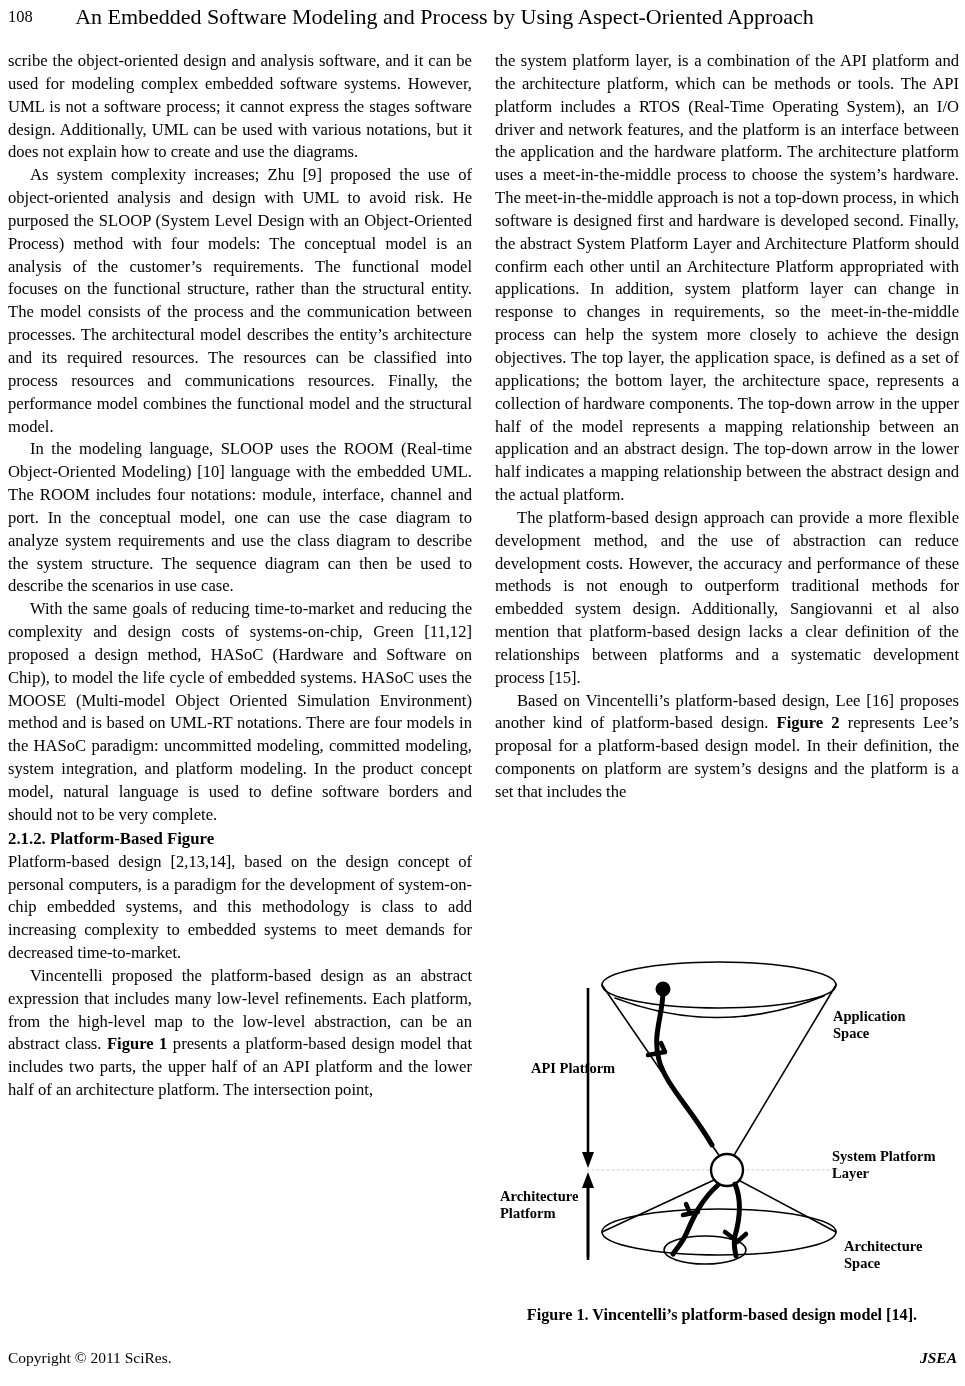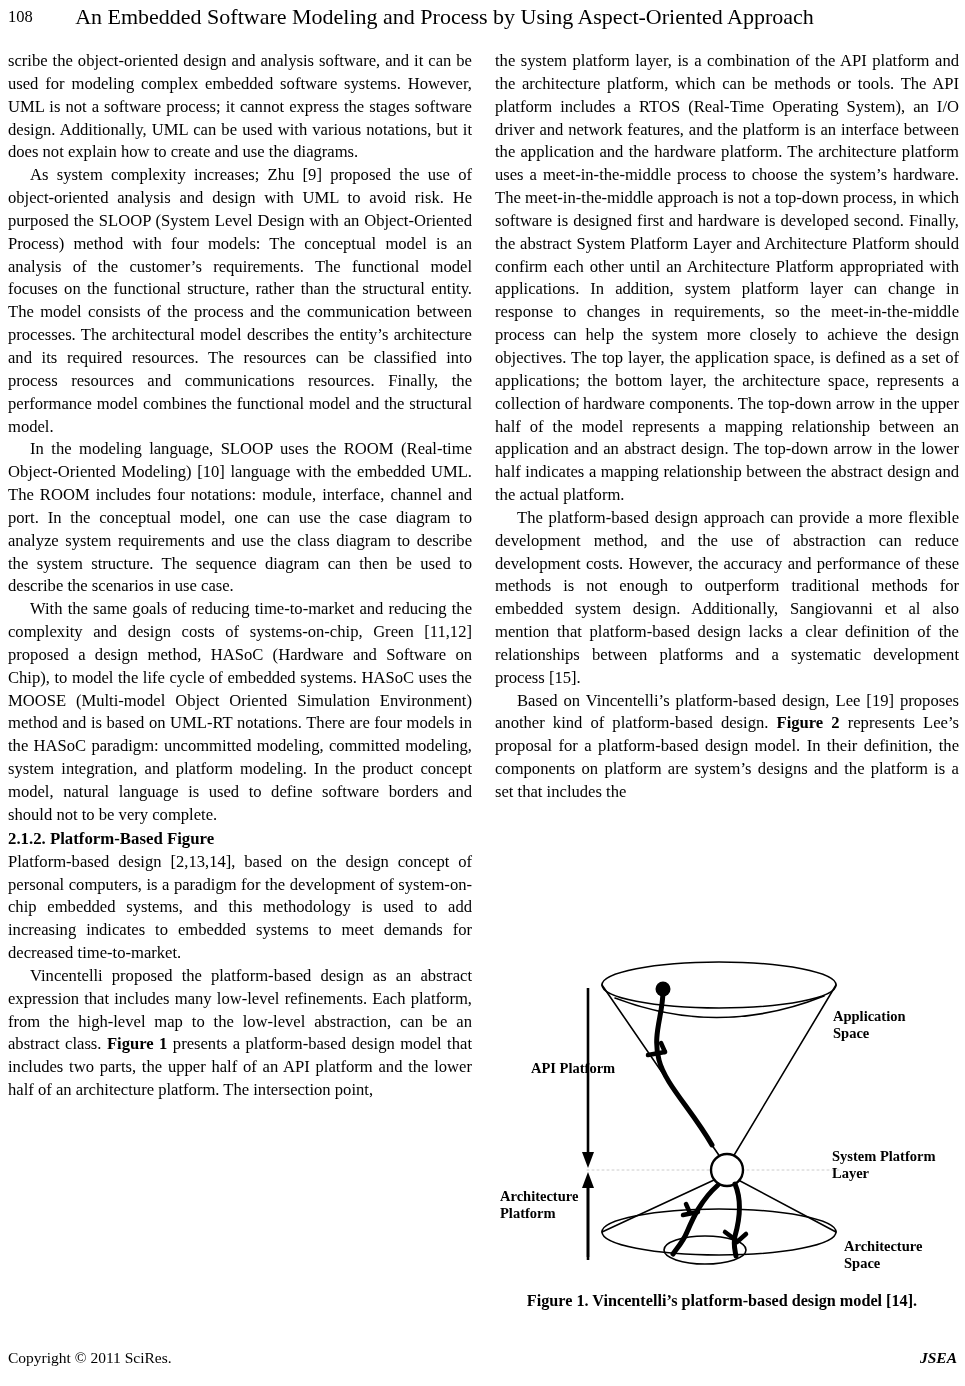--- a/index.html
+++ b/index.html
@@ -109,21 +109,21 @@
   .lbl-app-space    { left: 346px; top: 48px;  }
   .lbl-sys-plat     { left: 345px; top: 188px; }
   .lbl-arch-space   { left: 357px; top: 278px; }
 
   .figure-caption {
     width: 470px;
     text-align: center;
     font-size: 16.2px;
     line-height: 22px;
     font-weight: bold;
-    margin-top: 5px;
+    margin-top: 19px;
   }
 
   
   .footer {
     position: absolute;
     left: 8px;
     top: 1347px;
     width: 949px;
     height: 24px;
     font-size: 15.5px;
@@ -154,29 +154,29 @@
 <div class="columns">
 
   <div class="col col-left">
     <p class="noindent">scribe the object-oriented design and analysis software, and it can be used for modeling complex embedded software systems. However, UML is not a software process; it cannot express the stages software design. Additionally, UML can be used with various notations, but it does not explain how to create and use the diagrams.</p>
     <p>As system complexity increases; Zhu [9] proposed the use of object-oriented analysis and design with UML to avoid risk. He purposed the SLOOP (System Level Design with an Object-Oriented Process) method with four models: The conceptual model is an analysis of the customer’s requirements. The functional model focuses on the functional structure, rather than the structural entity. The model consists of the process and the communication between processes. The architectural model describes the entity’s architecture and its required resources. The resources can be classified into process resources and communications resources. Finally, the performance model combines the functional model and the structural model.</p>
     <p>In the modeling language, SLOOP uses the ROOM (Real-time Object-Oriented Modeling) [10] language with the embedded UML. The ROOM includes four notations: module, interface, channel and port. In the conceptual model, one can use the case diagram to analyze system requirements and use the class diagram to describe the system structure. The sequence diagram can then be used to describe the scenarios in use case.</p>
     <p>With the same goals of reducing time-to-market and reducing the complexity and design costs of systems-on-chip, Green [11,12] proposed a design method, HASoC (Hardware and Software on Chip), to model the life cycle of embedded systems. HASoC uses the MOOSE (Multi-model Object Oriented Simulation Environment) method and is based on UML-RT notations. There are four models in the HASoC paradigm: uncommitted modeling, committed modeling, system integration, and platform modeling. In the product concept model, natural language is used to define software borders and should not to be very complete.</p>
 
     <h3 class="section-head">2.1.2. Platform-Based Figure</h3>
 
-    <p class="noindent">Platform-based design [2,13,14], based on the design concept of personal computers, is a paradigm for the development of system-on-chip embedded systems, and this methodology is used to add increasing indicates to embedded systems to meet demands for decreased time-to-market.</p>
+    <p class="noindent">Platform-based design [2,13,14], based on the design concept of personal computers, is a paradigm for the development of system-on-chip embedded systems, and this methodology is class to add increasing complexity to embedded systems to meet demands for decreased time-to-market.</p>
 
     <p><span>Vincentelli proposed the platform-based design as an abstract expression that includes many low-level refinements. Each platform, from the high-level map to the low-level abstraction, can be an abstract class. </span><b>Figure 1</b><span> presents a platform-based design model that includes two parts, the upper half of an API platform and the lower half of an architecture platform. The intersection point,</span></p>
   </div>
 
   <div class="col col-right">
     <p class="noindent">the system platform layer, is a combination of the API platform and the architecture platform, which can be methods or tools. The API platform includes a RTOS (Real-Time Operating System), an I/O driver and network features, and the platform is an interface between the application and the hardware platform. The architecture platform uses a meet-in-the-middle process to choose the system’s hardware. The meet-in-the-middle approach is not a top-down process, in which software is designed first and hardware is developed second. Finally, the abstract System Platform Layer and Architecture Platform should confirm each other until an Architecture Platform appropriated with applications. In addition, system platform layer can change in response to changes in requirements, so the meet-in-the-middle process can help the system more closely to achieve the design objectives. The top layer, the application space, is defined as a set of applications; the bottom layer, the architecture space, represents a collection of hardware components. The top-down arrow in the upper half of the model represents a mapping relationship between an application and an abstract design. The top-down arrow in the lower half indicates a mapping relationship between the abstract design and the actual platform.</p>
     <p>The platform-based design approach can provide a more flexible development method, and the use of abstraction can reduce development costs. However, the accuracy and performance of these methods is not enough to outperform traditional methods for embedded system design. Additionally, Sangiovanni et al also mention that platform-based design lacks a clear definition of the relationships between platforms and a systematic development process [15].</p>
-    <p><span>Based on Vincentelli’s platform-based design, Lee [19] proposes another kind of platform-based design. </span><b>Figure 2</b><span> represents Lee’s proposal for a platform-based design model. In their definition, the components on platform are system’s designs and the platform is a set that includes the</span></p>
+    <p><span>Based on Vincentelli’s platform-based design, Lee [16] proposes another kind of platform-based design. </span><b>Figure 2</b><span> represents Lee’s proposal for a platform-based design model. In their definition, the components on platform are system’s designs and the platform is a set that includes the</span></p>
   </div>
 </div>
 
 <div class="figure-block">
   <div class="figure-canvas">
 
     <svg viewBox="0 0 470 325" xmlns="http://www.w3.org/2000/svg">
       <g fill="none" stroke="#000000" stroke-width="1.6" stroke-linecap="round">
 
         <line x1="100" y1="210" x2="355" y2="210" stroke="#cccccc" stroke-width="1" stroke-dasharray="2,3"></line>

